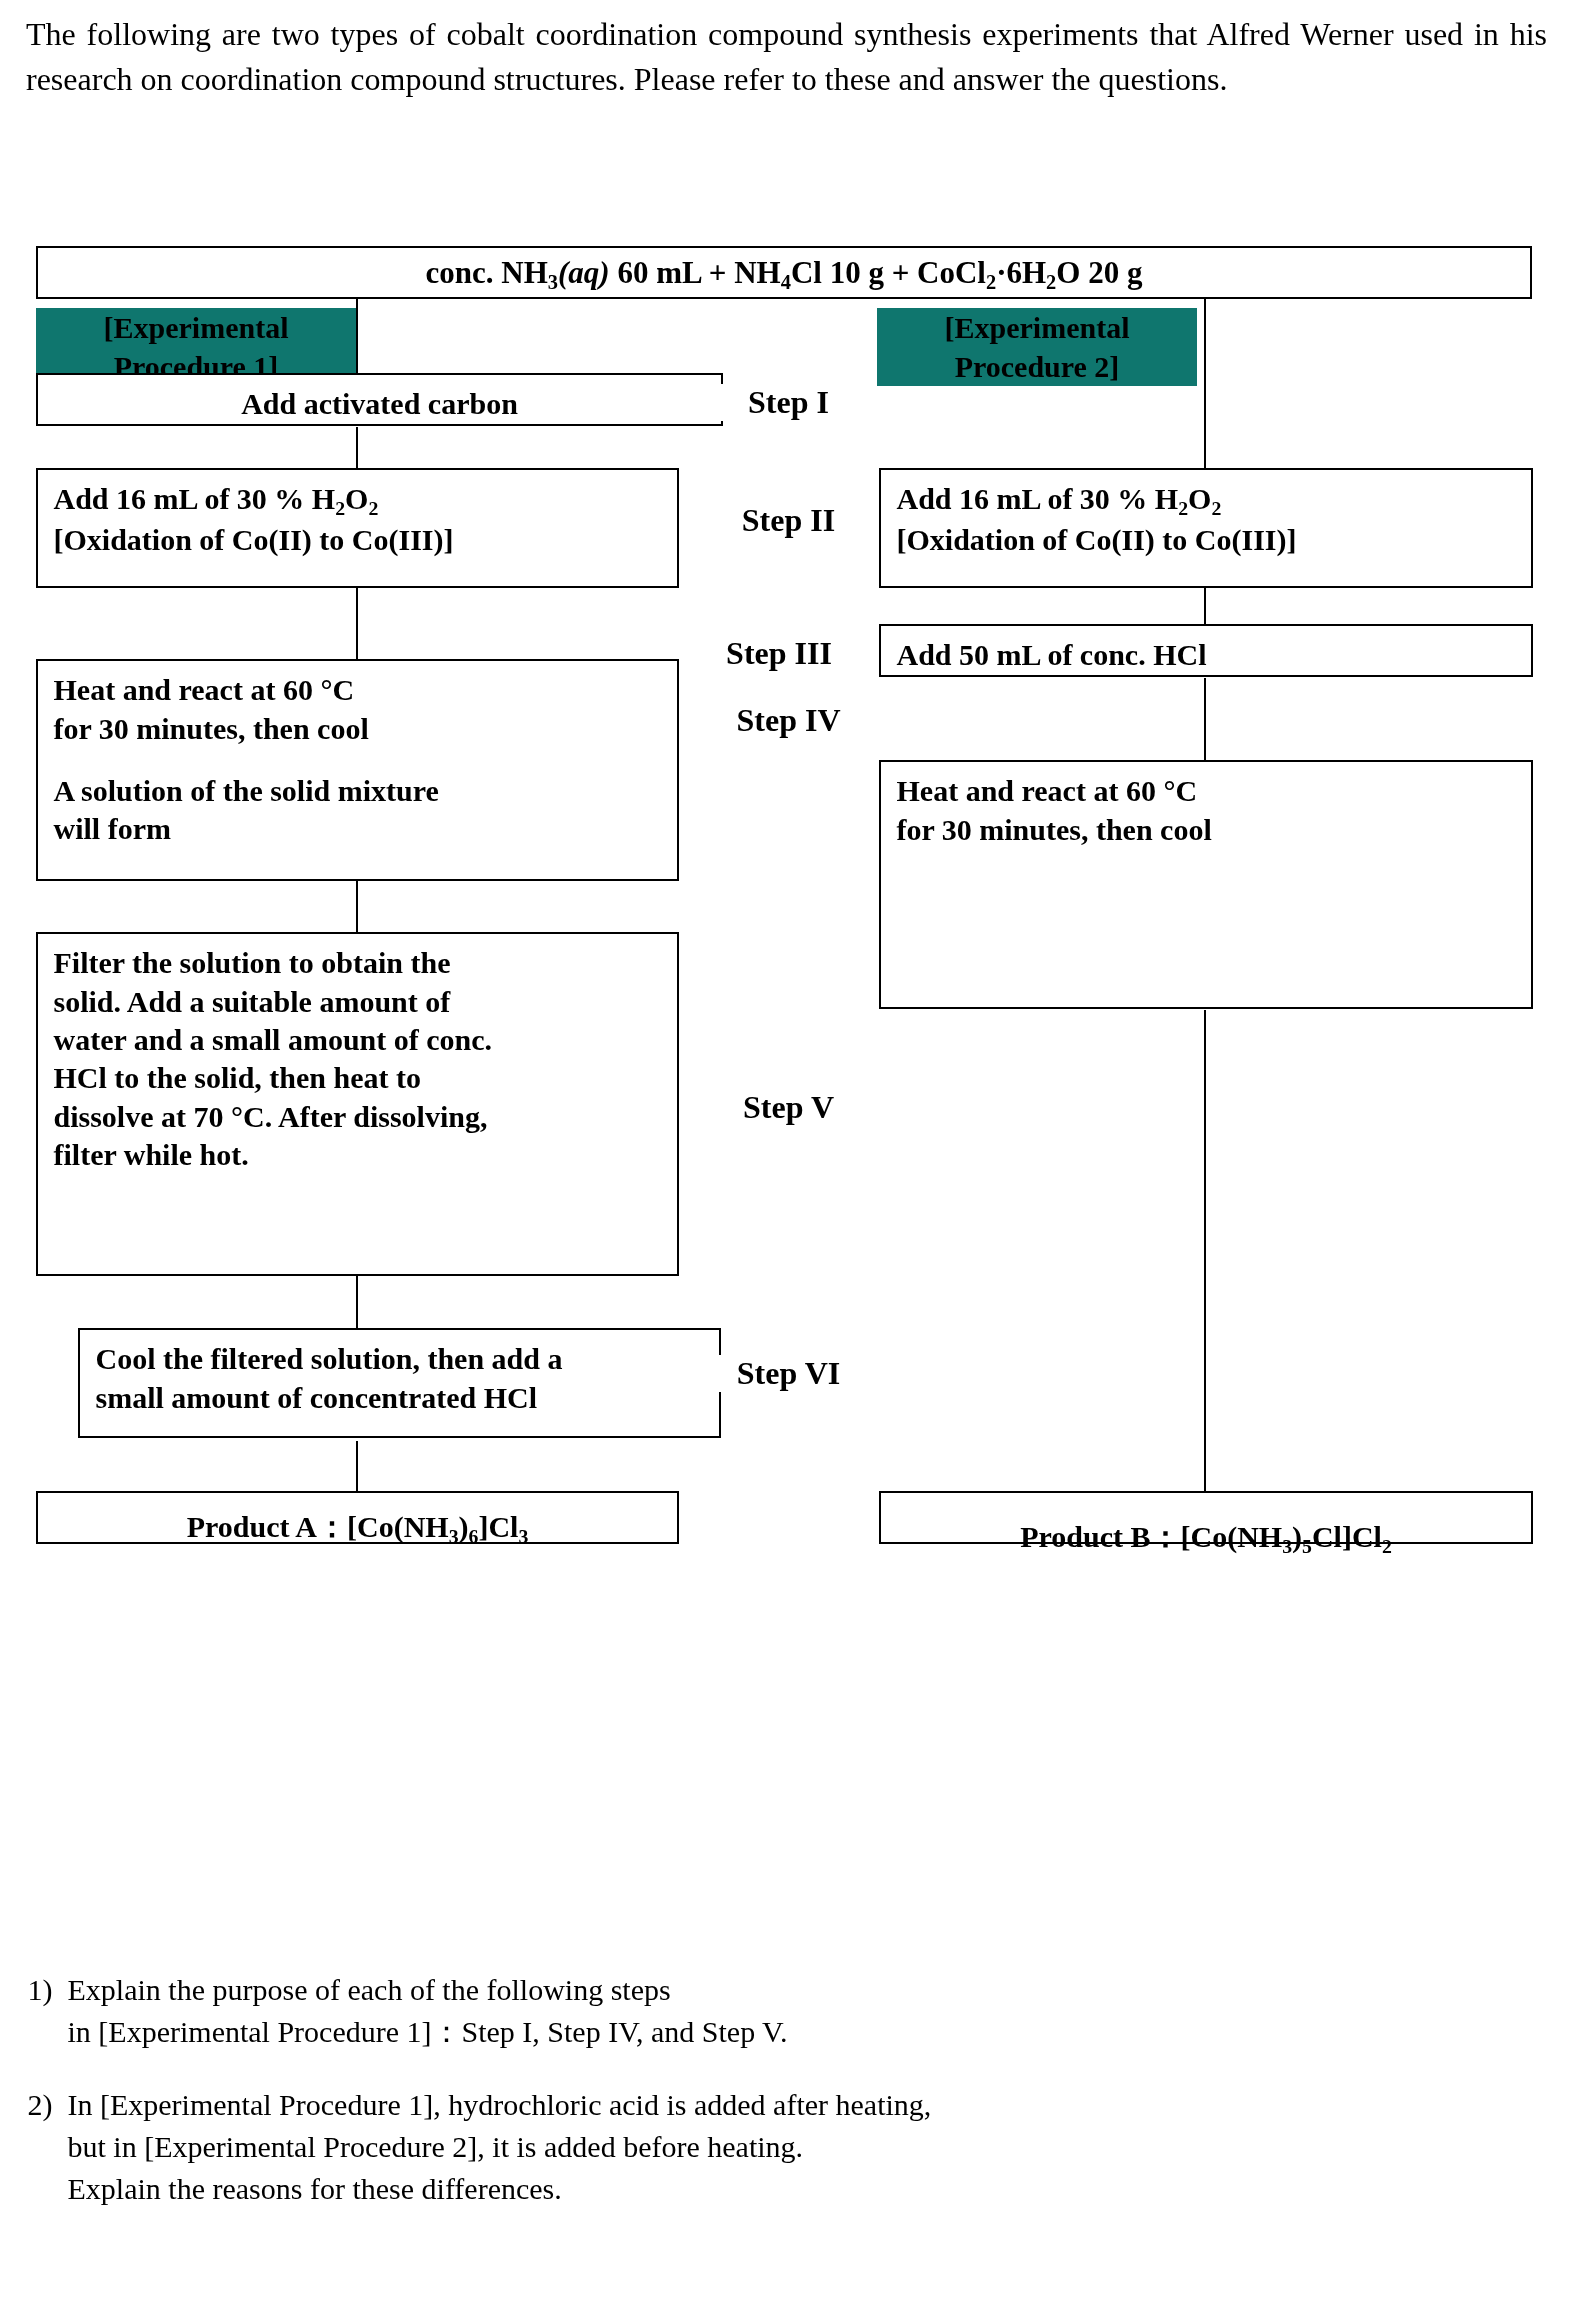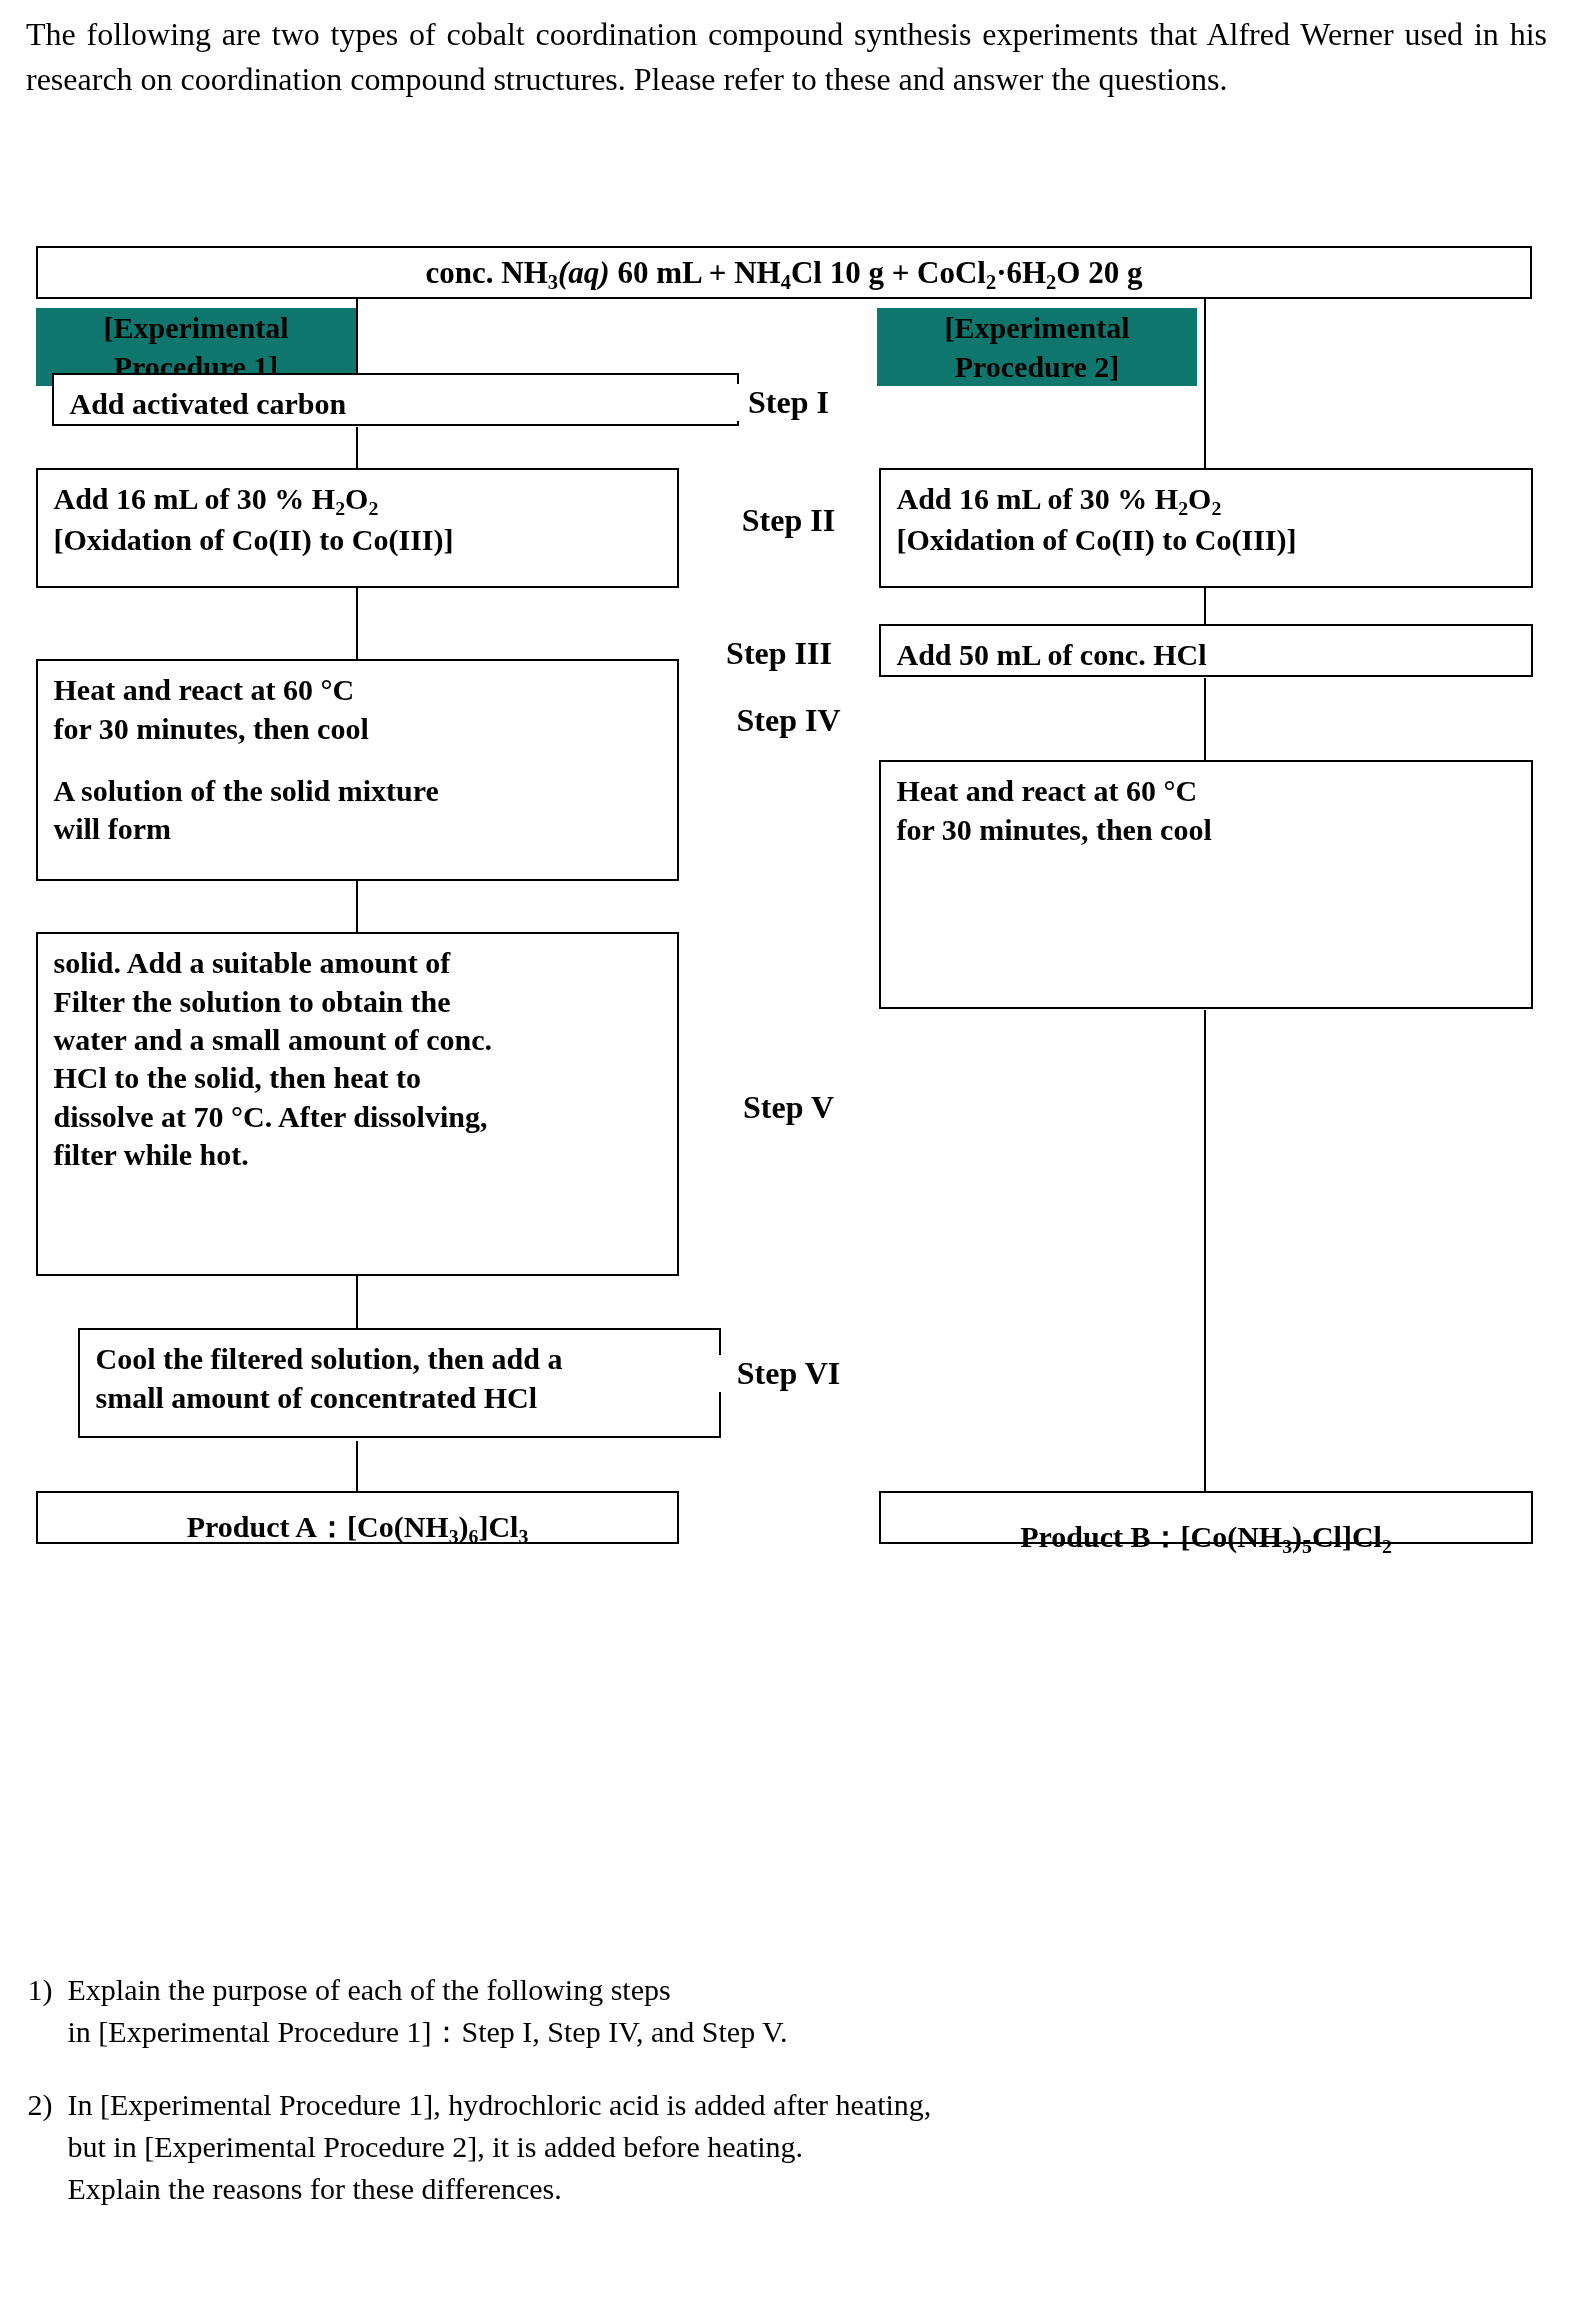--- a/index.html
+++ b/index.html
@@ -91,21 +91,21 @@
 
   
   .vline {
     position: absolute;
     width: 2.2px;
     background: #000;
     z-index: 1;
   }
 
   
-  .b-carbon  { left: 52px; top: 127px;  width: 687px; height: 53px; }
+  .b-carbon  { left: 36px; top: 127px;  width: 687px; height: 53px; text-align: center; }
   .b-h2o2-l  { left: 36px; top: 222px;  width: 643px; height: 120px; }
   .b-heat-l  { left: 36px; top: 413px;  width: 643px; height: 222px; }
   .b-filter-l{ left: 36px; top: 686px;  width: 643px; height: 344px; }
   .b-cool-l  { left: 52px; top: 1082px; width: 643px; height: 110px; margin-left: 26px; }
   .b-proda   { left: 36px; top: 1245px; width: 643px; height: 53px; }
 
   
   .b-h2o2-r  { left: 879px; top: 222px;  width: 654px; height: 120px; }
   .b-hcl-r   { left: 879px; top: 378px;  width: 654px; height: 53px; }
   .b-heat-r  { left: 879px; top: 514px;  width: 654px; height: 249px; }
@@ -218,22 +218,22 @@
   <div class="step-label sl-4">Step IV</div>
   <div class="box b-heat-r">
     <div class="pad heat-r-inner">
       <div class="line">Heat and react at 60 °C</div>
       <div class="line">for 30 minutes, then cool</div>
     </div>
   </div>
 
   <div class="box b-filter-l">
     <div class="pad">
+      <div class="line">Filter the solution to obtain the</div>
       <div class="line">solid. Add a suitable amount of</div>
-      <div class="line">Filter the solution to obtain the</div>
       <div class="line">water and a small amount of conc.</div>
       <div class="line">HCl to the solid, then heat to</div>
       <div class="line">dissolve at 70 °C. After dissolving,</div>
       <div class="line">filter while hot.</div>
     </div>
   </div>
   <div class="step-label sl-5">Step V</div>
 
   <div class="box b-cool-l">
     <div class="pad">

